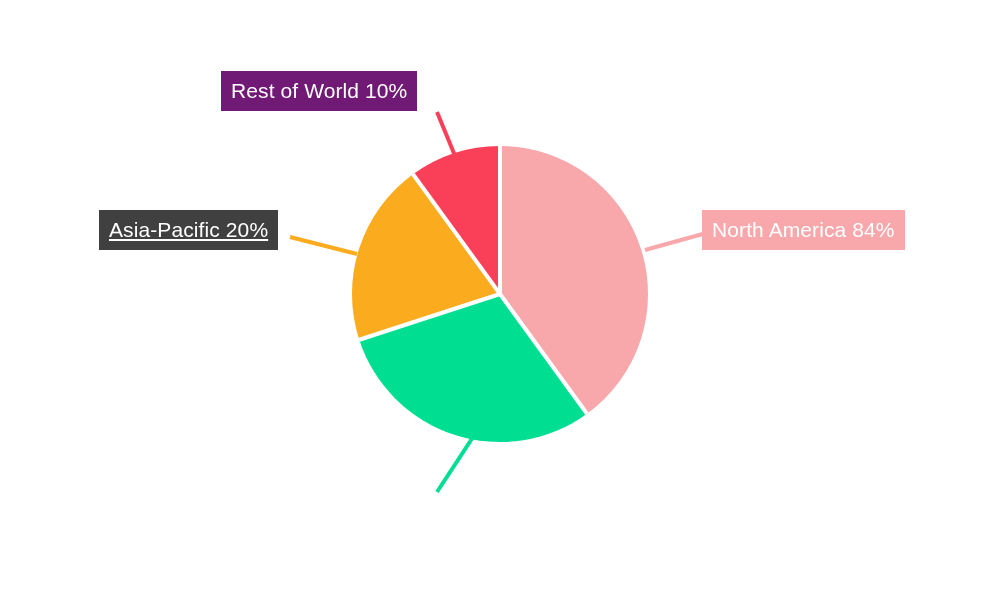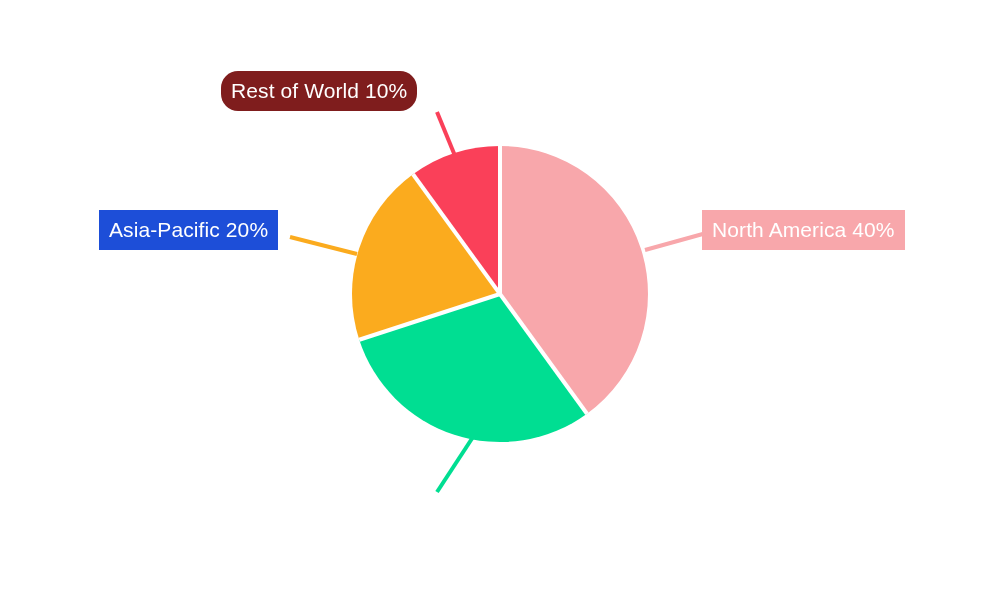--- a/index.html
+++ b/index.html
@@ -44,27 +44,27 @@
     background: #f8a7ab;
   }
   #label-europe {
     left: 288px;
     top: 487px;
     background: #00de92;
   }
   #label-asia-pacific {
     left: 99px;
     top: 210px;
-    background: #1d4ed8;
+    background: #404040;
+    text-decoration: underline;
   }
   #label-rest-of-world {
     left: 221px;
     top: 71px;
-    background: #7f1d1d;
-    border-radius: 17px;
+    background: #701a75;
   }
 </style>
 </head>
 <body>
 
 <div id="chart-root">
 
   <svg id="pie-svg" viewBox="0 0 1000 600">
 
     <g>
@@ -82,20 +82,20 @@
     </g>
 
     <g stroke="#ffffff" stroke-width="4">
       <line x1="500" y1="294" x2="500.00" y2="146.00"></line>
       <line x1="500" y1="294" x2="586.99" y2="413.73"></line>
       <line x1="500" y1="294" x2="359.24" y2="339.73"></line>
       <line x1="500" y1="294" x2="413.01" y2="174.27"></line>
     </g>
   </svg>
 
-  <div class="slice-label" id="label-north-america">North America 40%</div>
+  <div class="slice-label" id="label-north-america">North America 84%</div>
 
 
   <div class="slice-label" id="label-asia-pacific">Asia-Pacific 20%</div>
 
   <div class="slice-label" id="label-rest-of-world">Rest of World 10%</div>
 
 </div>
 
 </body></html>

